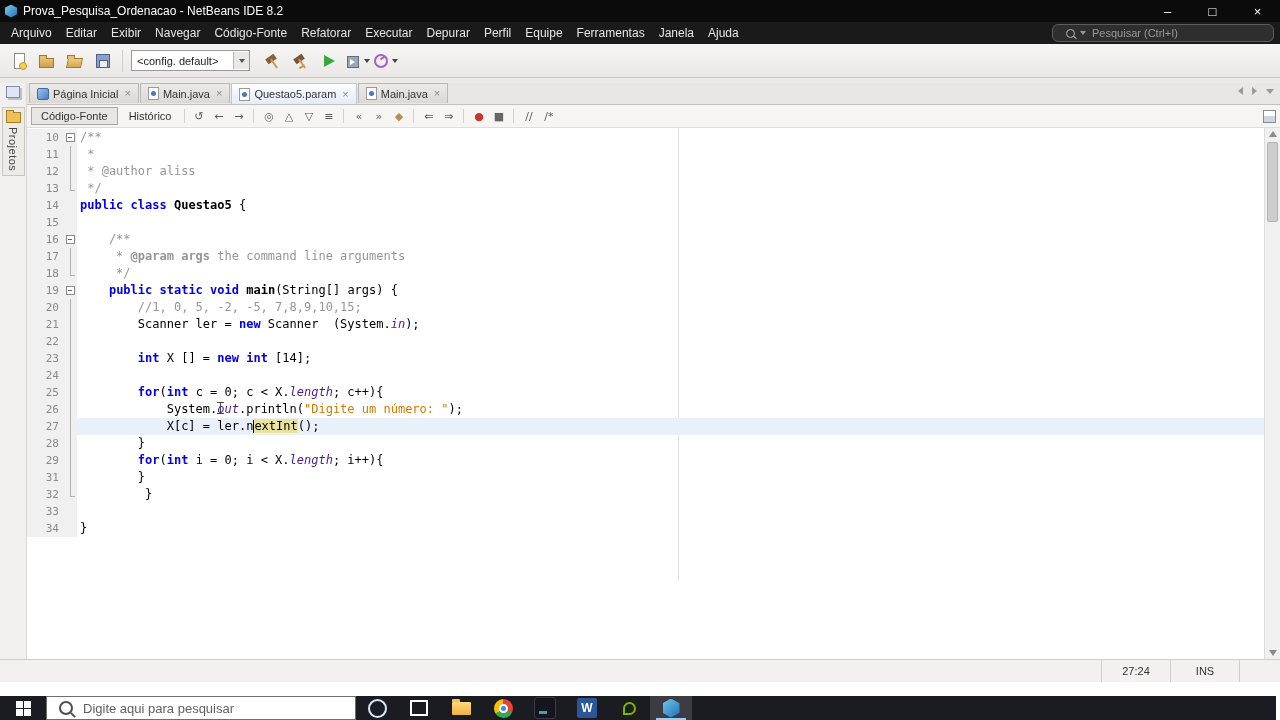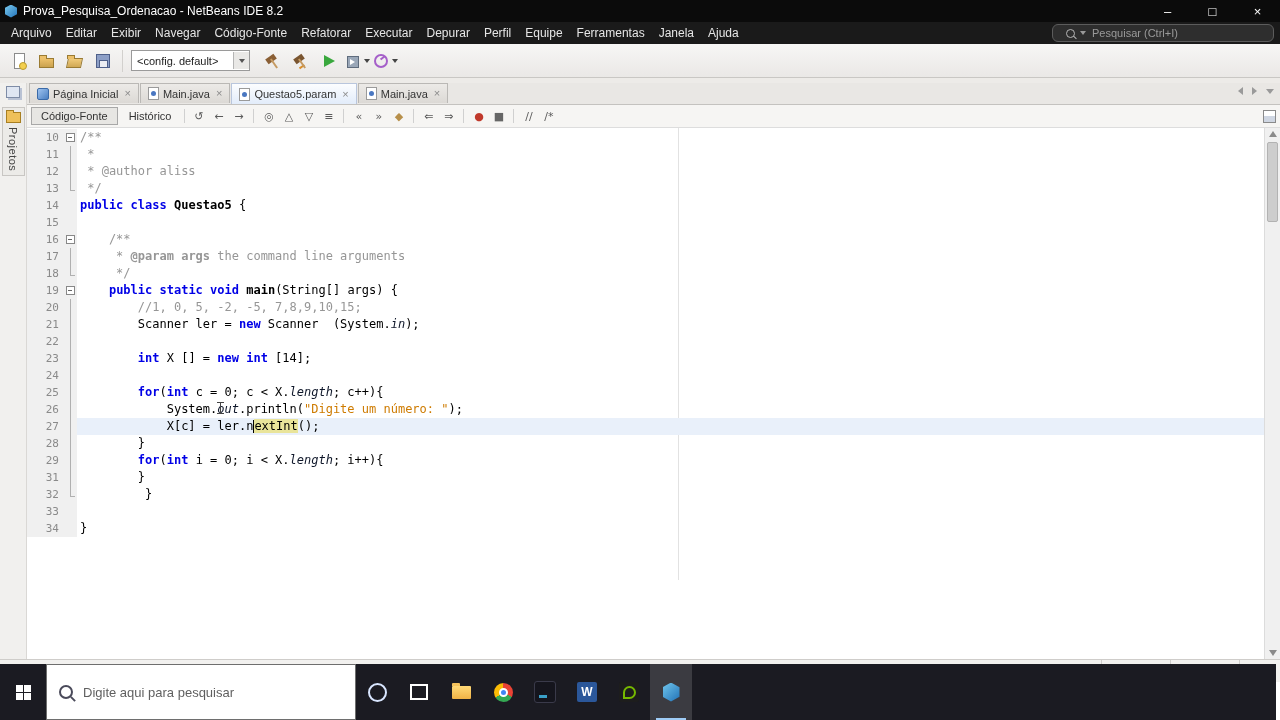--- a/index.html
+++ b/index.html
@@ -110,40 +110,40 @@
   .f-s::after{content:"";position:absolute;left:5px;top:8px;width:4px;height:1px;background:#666;}
   .f-l::before{content:"";position:absolute;left:7px;top:0;bottom:0;width:1px;background:#b0b0b0;}
   .f-e::before{content:"";position:absolute;left:7px;top:0;height:10px;width:1px;background:#b0b0b0;}
   .f-e::after{content:"";position:absolute;left:7px;top:10px;width:5px;height:1px;background:#b0b0b0;}
   .codetext{flex:1;padding-left:3px;color:#000;}
   .current .codetext{background:#e9f0fa;}
   .tk-k{color:#0000e6;font-weight:bold;}
   .tk-c{color:#969696;}
   .tk-cb{color:#969696;font-weight:bold;}
   .tk-s{color:#ce7b00;}
-  .tk-f{color:#0f172a;font-style:italic;}
+  .tk-f{color:#4c1d95;font-style:italic;}
   .tk-b{color:#000;font-weight:bold;}
   .tk-hl{background:#e9e49a;}
   .caret{display:inline-block;width:1px;height:13px;background:#000;vertical-align:middle;}
   .ibeam{position:absolute;left:189px;top:274px;width:9px;height:13px;z-index:3;}
   .ibeam::before{content:"";position:absolute;left:4px;top:1px;bottom:1px;width:1px;background:#444;}
   .ibeam::after{content:"";position:absolute;left:1px;right:1px;top:0;height:1px;background:#444;box-shadow:0 11px 0 #444;}
   .vscroll{position:absolute;right:0;top:0;bottom:0;width:15px;background:#f0f0f0;border-left:1px solid #dcdcdc;z-index:2;}
   .sb-up{position:absolute;top:3px;left:4px;width:0;height:0;border-left:4px solid transparent;border-right:4px solid transparent;border-bottom:6px solid #8a8a8a;}
   .sb-down{position:absolute;bottom:3px;left:4px;width:0;height:0;border-left:4px solid transparent;border-right:4px solid transparent;border-top:6px solid #8a8a8a;}
   .sb-thumb{position:absolute;top:14px;left:2px;right:2px;height:78px;background:#cdcdcd;border:1px solid #b2b2b2;border-radius:2px;}
 
   
   .statusbar{height:22px;background:#f2f1ef;border-top:1px solid #cfcdca;display:flex;align-items:stretch;font-size:11px;color:#333;}
   .st-spacer{flex:1;}
   .st-cell{display:flex;align-items:center;justify-content:center;border-left:1px solid #cfcdca;min-width:52px;padding:0 8px;}
   .st-end{width:40px;border-left:1px solid #cfcdca;}
 
   
-  .taskbar{position:absolute;left:0;right:4px;bottom:0;height:56px;background:#1b1b22;display:flex;align-items:stretch;color:#fff;}
+  .taskbar{position:absolute;left:0;right:4px;bottom:0;height:24px;background:#1b1b22;display:flex;align-items:stretch;color:#fff;}
   .start{width:46px;display:flex;align-items:center;justify-content:center;}
   .winlogo{width:15px;height:15px;display:grid;grid-template-columns:7px 7px;grid-template-rows:7px 7px;gap:1px;}
   .winlogo i{background:#fff;display:block;}
   .tsearch{width:308px;background:#fff;border:1px solid #6e6e6e;display:flex;align-items:center;}
   .tmag{width:10px;height:10px;border:2px solid #4a4a5a;border-radius:50%;position:relative;margin:0 8px 0 12px;flex:none;}
   .tmag::after{content:"";position:absolute;width:6px;height:2px;background:#4a4a5a;transform:rotate(45deg);right:-5px;bottom:-3px;}
   .tsearch input{border:none;outline:none;background:transparent;font-size:13px;color:#444;width:250px;font-family:"Liberation Sans",sans-serif;}
   .tsearch input::placeholder{color:#5f5f5f;}
   .tbtn40{width:42px;display:flex;align-items:center;justify-content:center;}
   .cortana{width:15px;height:15px;border:2px solid #d9e6ff;border-radius:50%;}

